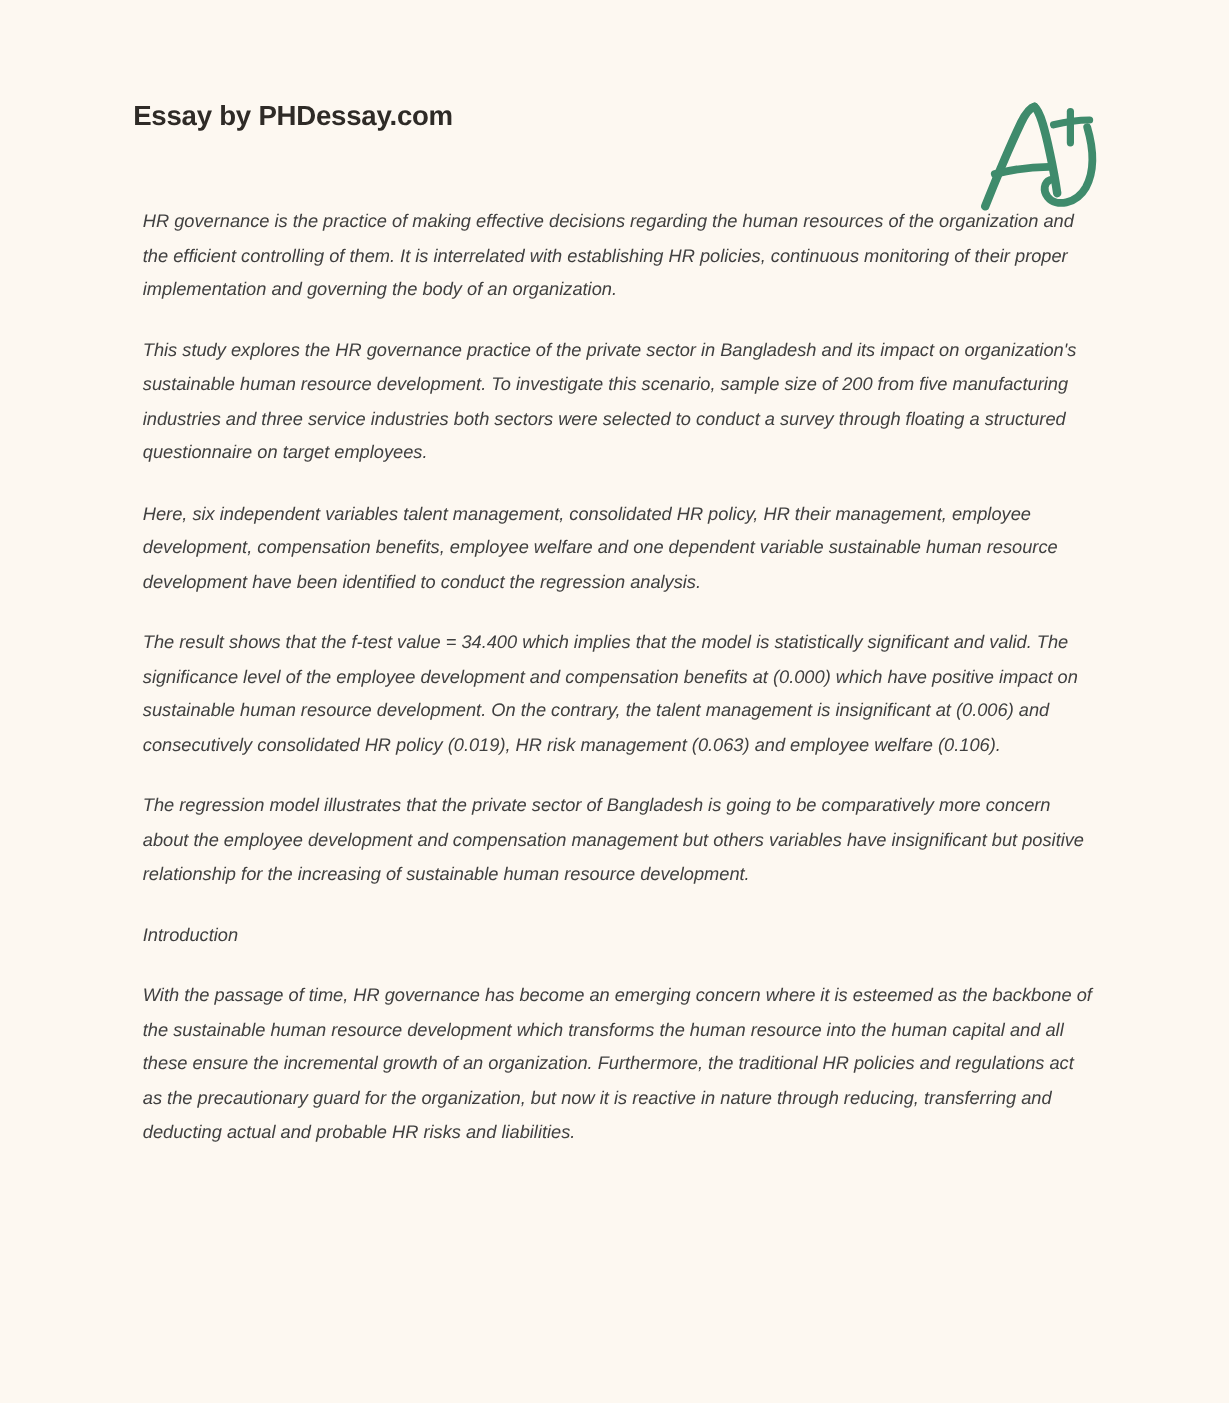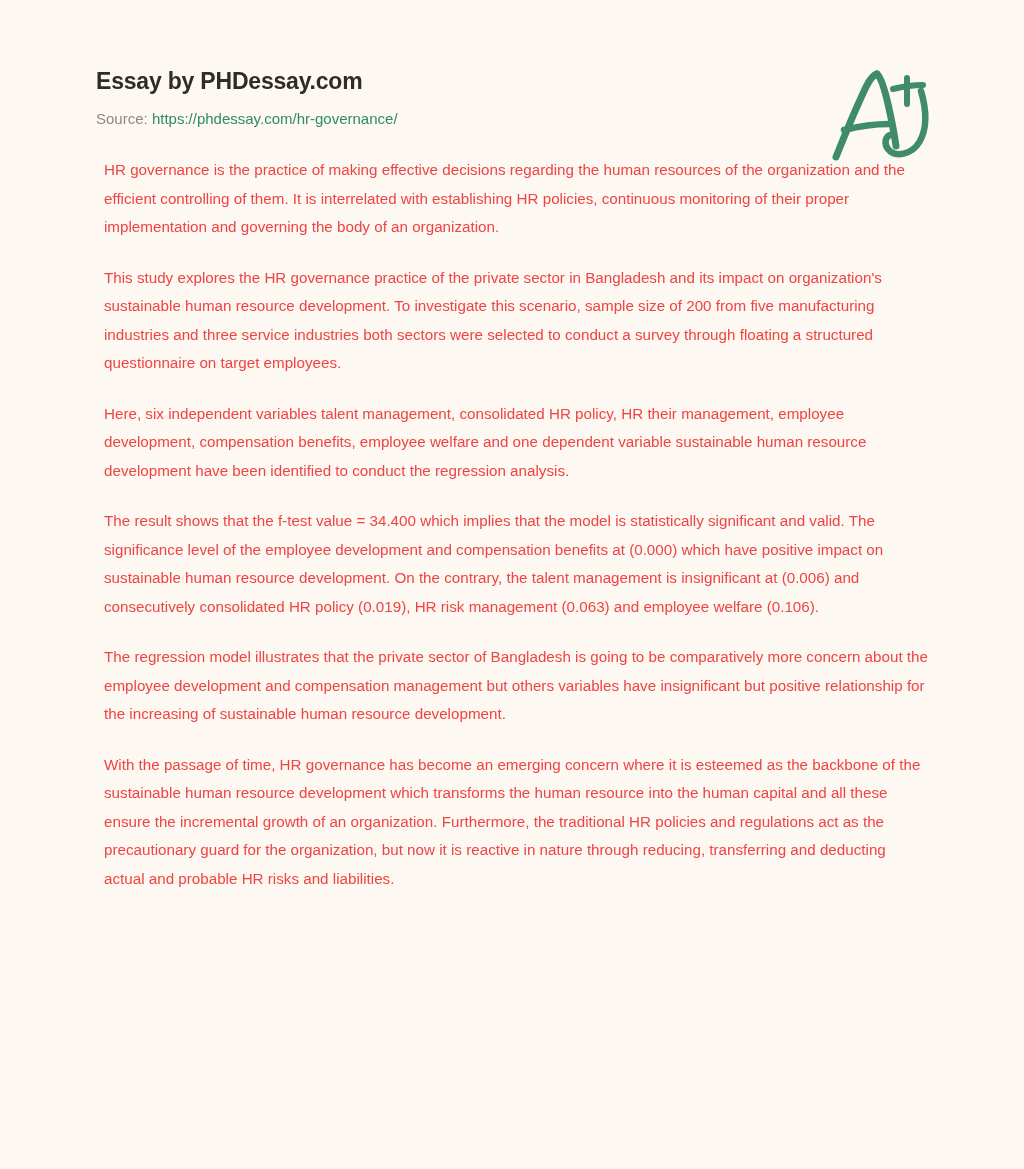--- a/index.html
+++ b/index.html
@@ -13,21 +13,21 @@
     font-family: "Liberation Sans", sans-serif;
     color: #4b4641;
     overflow: hidden;
   }
 
   .page {
     position: relative;
     width: 1024px;
     height: 1169px;
     box-sizing: border-box;
-    padding: 0;
+    padding: 15px;
     background: #fdf8f1;
   }
 
   
   .header {
     position: relative;
     padding: 68px 96px 0 96px;
     height: 110px;
     box-sizing: border-box;
   }
@@ -81,41 +81,38 @@
     margin: 114px 0 0 0;
     line-height: 1.25;
   }
   .body-block {
     margin-top: 46px;
     padding-left: 8px;
   }
   .para {
     font-size: 15.2px;
     line-height: 28.5px;
-    color: #ef4444;
+    color: #404040;
     margin: 0 0 22px 0;
     max-width: 838px;
     text-align: left;
+    font-style: italic;
   }
   .para:last-child {
     margin-bottom: 0;
   }
 </style>
 </head>
 <body>
 
 <div class="page">
 
   <div class="header">
     <div class="brand-title">Essay by PHDessay.com</div>
 
-    <div class="source-line">
-      <span class="source-label">Source:</span>
-      <a class="source-url" href="#">https://phdessay.com/hr-governance/</a>
-    </div>
 
     <div class="logo">
       <svg viewBox="0 0 120 110" xmlns="http://www.w3.org/2000/svg">
         <g fill="none" stroke="#3f8b6c" stroke-linecap="round" stroke-linejoin="round">
 
           <path d="M14 99 C20 84, 34 50, 44 29 C47 23, 51 17, 55 16" stroke-width="7"></path>
 
           <path d="M55 16 C60 20, 64 36, 68 55 C71 69, 73 81, 74 88" stroke-width="7"></path>
 
           <path d="M22 72 C34 69, 53 66, 67 66" stroke-width="6.5"></path>
@@ -131,17 +128,18 @@
   </div>
 
   <div class="article">
 
     <div class="body-block" id="body-block">
         <p class="para">HR governance is the practice of making effective decisions regarding the human resources of the organization and the efficient controlling of them. It is interrelated with establishing HR policies, continuous monitoring of their proper implementation and governing the body of an organization.</p>
         <p class="para">This study explores the HR governance practice of the private sector in Bangladesh and its impact on organization's sustainable human resource development. To investigate this scenario, sample size of 200 from five manufacturing industries and three service industries both sectors were selected to conduct a survey through floating a structured questionnaire on target employees.</p>
         <p class="para">Here, six independent variables talent management, consolidated HR policy, HR their management, employee development, compensation benefits, employee welfare and one dependent variable sustainable human resource development have been identified to conduct the regression analysis.</p>
         <p class="para">The result shows that the f-test value = 34.400 which implies that the model is statistically significant and valid. The significance level of the employee development and compensation benefits at (0.000) which have positive impact on sustainable human resource development. On the contrary, the talent management is insignificant at (0.006) and consecutively consolidated HR policy (0.019), HR risk management (0.063) and employee welfare (0.106).</p>
         <p class="para">The regression model illustrates that the private sector of Bangladesh is going to be comparatively more concern about the employee development and compensation management but others variables have insignificant but positive relationship for the increasing of sustainable human resource development.</p>
+        <p class="para">Introduction</p>
         <p class="para">With the passage of time, HR governance has become an emerging concern where it is esteemed as the backbone of the sustainable human resource development which transforms the human resource into the human capital and all these ensure the incremental growth of an organization. Furthermore, the traditional HR policies and regulations act as the precautionary guard for the organization, but now it is reactive in nature through reducing, transferring and deducting actual and probable HR risks and liabilities.</p>
       </div>
   </div>
 
 </div>
 
 </body></html>

